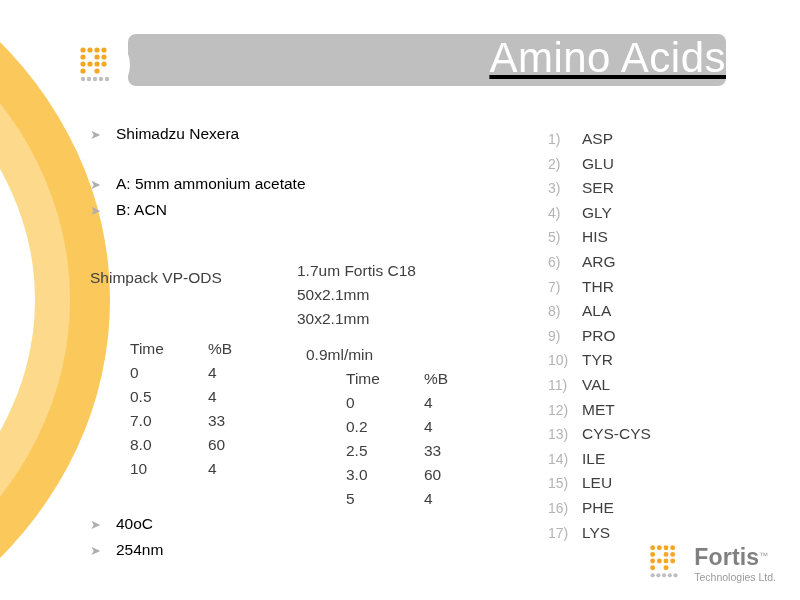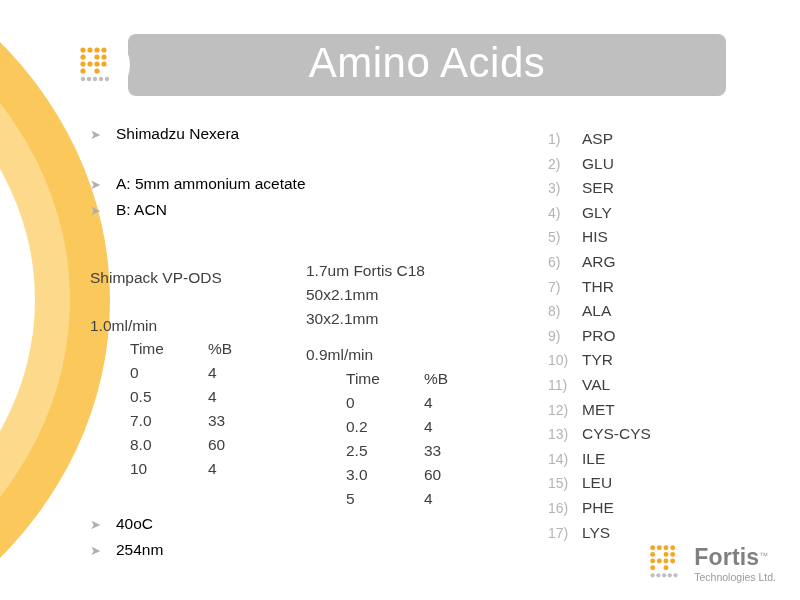--- a/index.html
+++ b/index.html
@@ -50,27 +50,28 @@
     background: #ffffff;
     border-radius: 0 100% 100% 0 / 0 50% 50% 0;
     z-index: 2;
   }
   
   .title-bar {
     position: absolute;
     left: 128px;
     top: 34px;
     width: 598px;
-    height: 62px;
+    height: 52px;
     background: #bfbfbf;
     border-radius: 8px;
     z-index: 4;
     display: flex;
     align-items: center;
-    justify-content: center;
+    justify-content: flex-end;
+    text-decoration: underline;
   }
   .title-text {
     color: #ffffff;
     font-size: 42px;
     font-weight: normal;
     letter-spacing: 0.5px;
     line-height: 1;
     padding-bottom: 4px;
   }
   .logo-circle {
@@ -141,21 +142,21 @@
   }
   .tbl-c1 { width: 78px; margin-left: 40px; }
   .tbl-c2 { width: 70px; }
   .grad-left {
     position: absolute;
     left: 90px;
     top: 340px;
   }
   .col-mid-head {
     position: absolute;
-    left: 306px;
+    left: 297px;
     top: 262px;
     font-size: 15.5px;
     color: #3f3f3f;
   }
   .col-mid-head div { margin-bottom: 6px; }
   .bottom-bullets {
     position: absolute;
     left: 90px;
     top: 515px;
     width: 300px;
@@ -273,21 +274,20 @@
         <span class="bullet-text">B: ACN</span>
       </div>
 
       <div class="gap-m"></div>
       <div class="gap-s"></div>
 
       <div class="plain-line">Shimpack VP-ODS</div>
 
       <div class="gap-m"></div>
 
-      <div class="plain-line">1.0ml/min</div>
     </div>
 
     <div class="tblwrap grad-left">
       <div class="tbl-row">
         <span class="tbl-c1">Time</span>
         <span class="tbl-c2">%B</span>
       </div>
       <div class="tbl-row">
         <span class="tbl-c1">0</span>
         <span class="tbl-c2">4</span>

